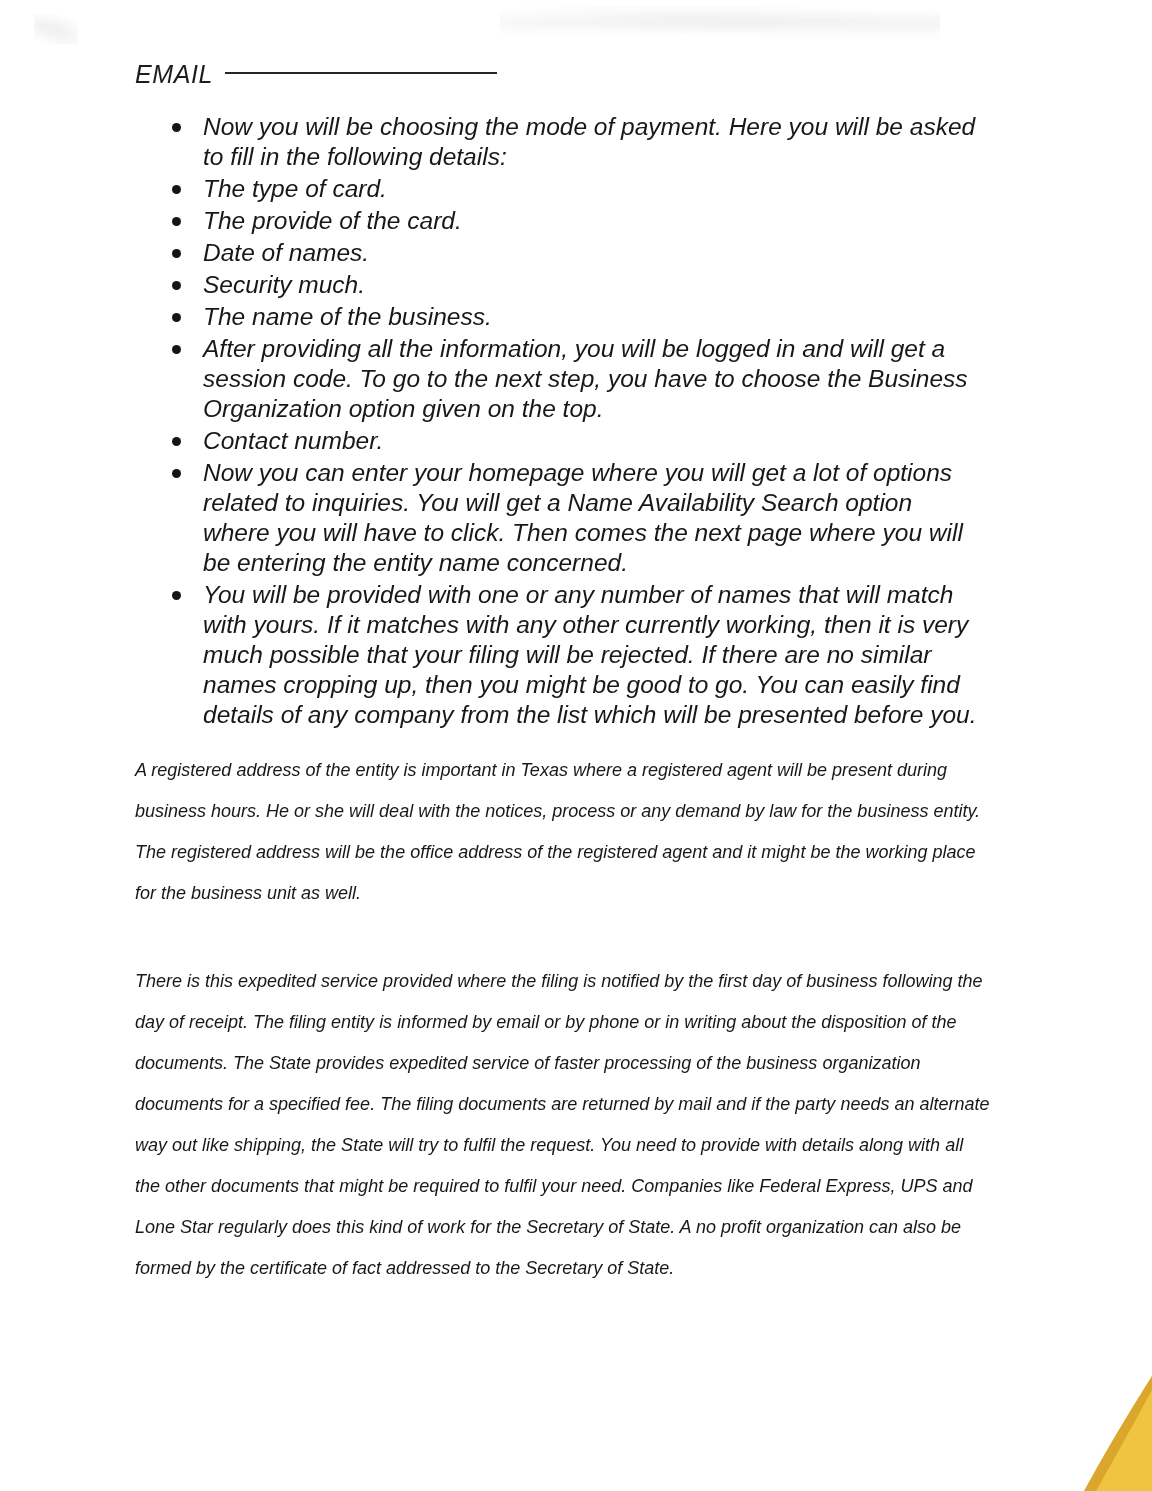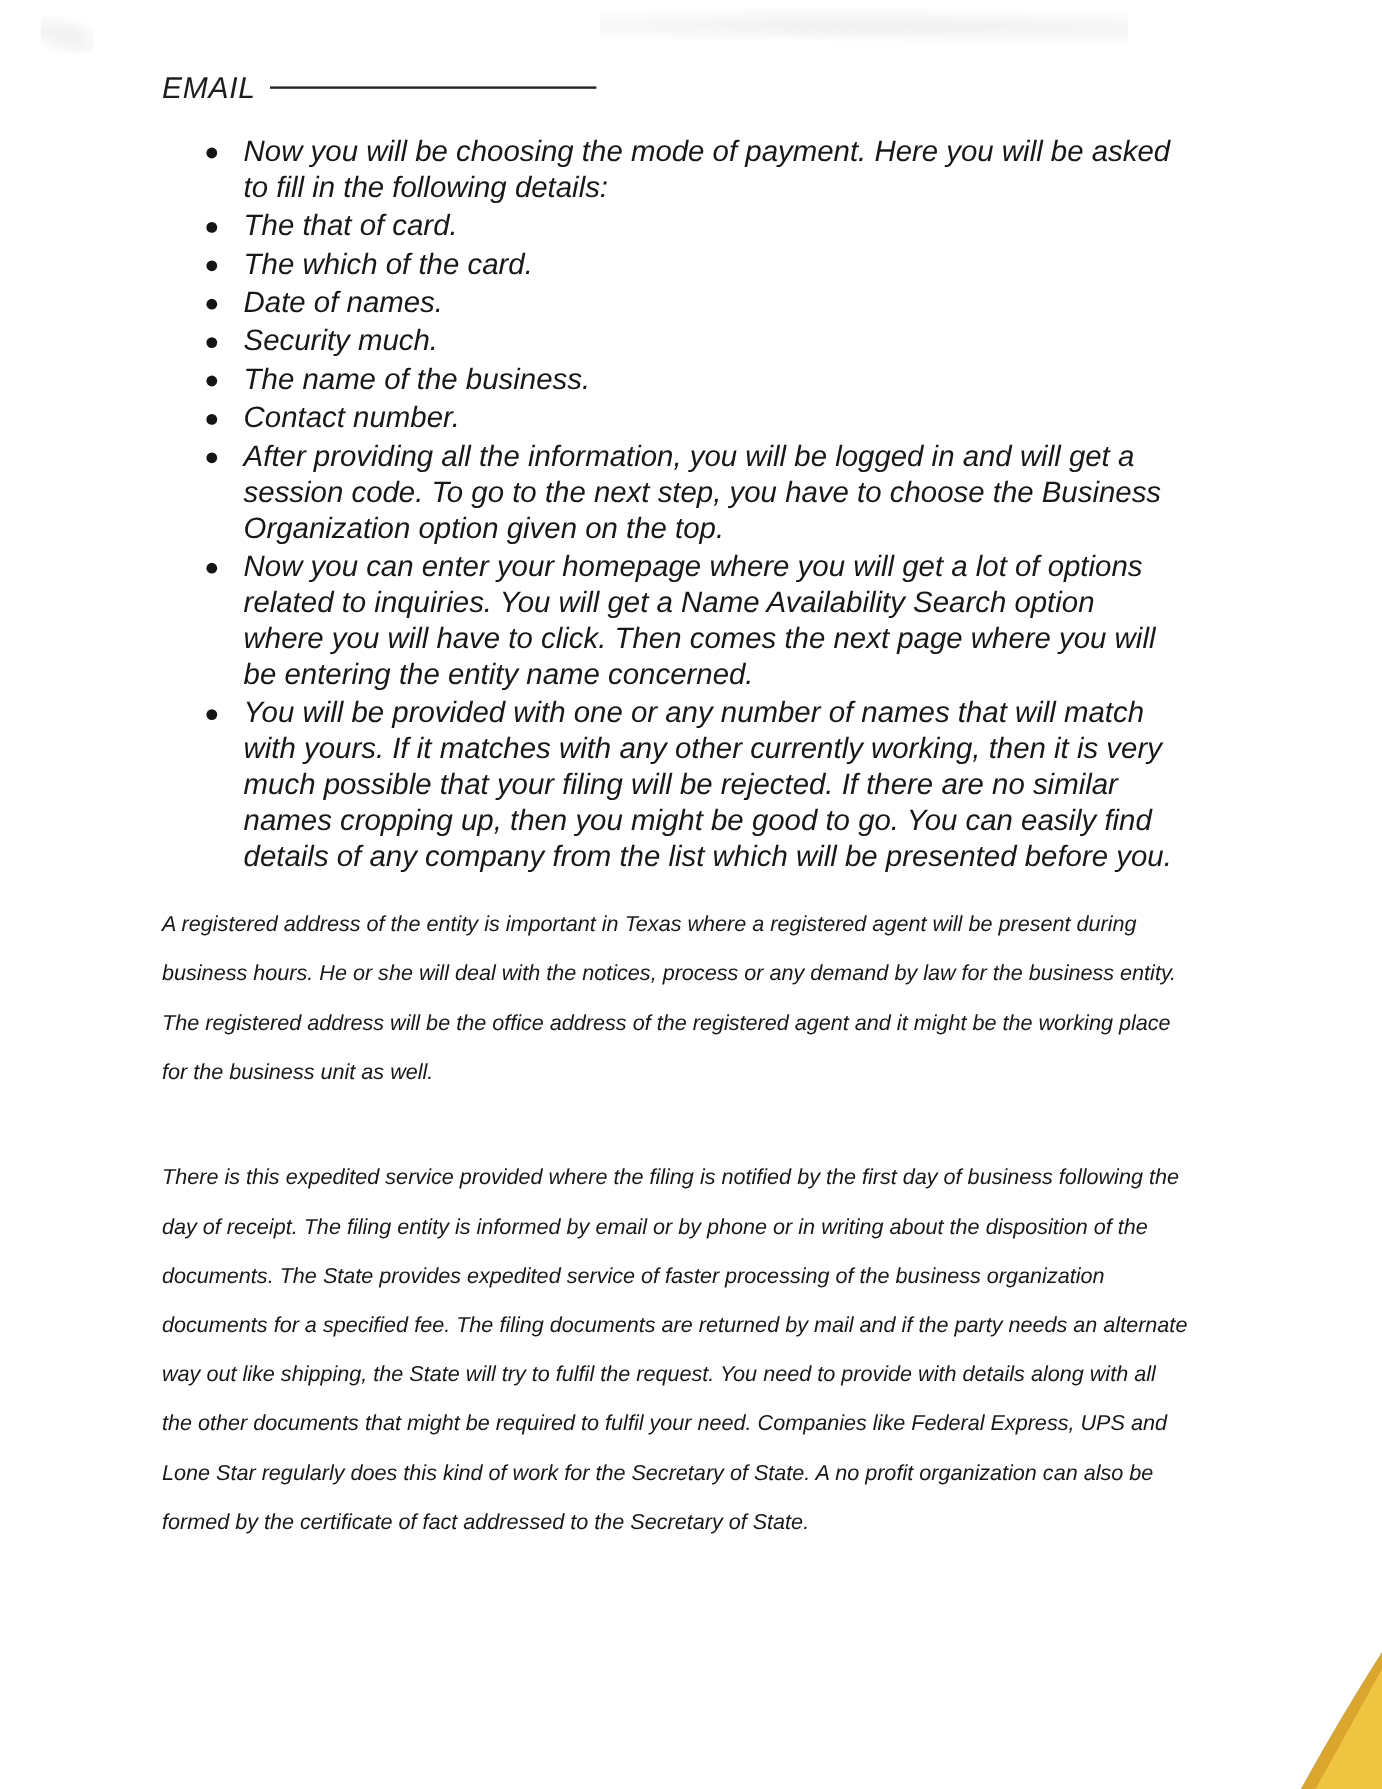--- a/index.html
+++ b/index.html
@@ -134,45 +134,45 @@
   </div>
 
   <div class="content">
     <ul class="bullets">
       <li>
         <span class="dot"></span>
         <span>Now you will be choosing the mode of payment. Here you will be asked to fill in the following details:</span>
       </li>
       <li>
         <span class="dot"></span>
-        <span>The that of card.</span>
+        <span>The type of card.</span>
       </li>
       <li>
         <span class="dot"></span>
-        <span>The which of the card.</span>
+        <span>The provide of the card.</span>
       </li>
       <li>
         <span class="dot"></span>
         <span>Date of names.</span>
       </li>
       <li>
         <span class="dot"></span>
         <span>Security much.</span>
       </li>
       <li>
         <span class="dot"></span>
         <span>The name of the business.</span>
       </li>
       <li>
         <span class="dot"></span>
-        <span>Contact number.</span>
+        <span>After providing all the information, you will be logged in and will get a session code. To go to the next step, you have to choose the Business Organization option given on the top.</span>
       </li>
       <li>
         <span class="dot"></span>
-        <span>After providing all the information, you will be logged in and will get a session code. To go to the next step, you have to choose the Business Organization option given on the top.</span>
+        <span>Contact number.</span>
       </li>
       <li>
         <span class="dot"></span>
         <span>Now you can enter your homepage where you will get a lot of options related to inquiries. You will get a Name Availability Search option where you will have to click. Then comes the next page where you will be entering the entity name concerned.</span>
       </li>
       <li>
         <span class="dot"></span>
         <span>You will be provided with one or any number of names that will match with yours. If it matches with any other currently working, then it is very much possible that your filing will be rejected. If there are no similar names cropping up, then you might be good to go. You can easily find details of any company from the list which will be presented before you.</span>
       </li>
     </ul>

